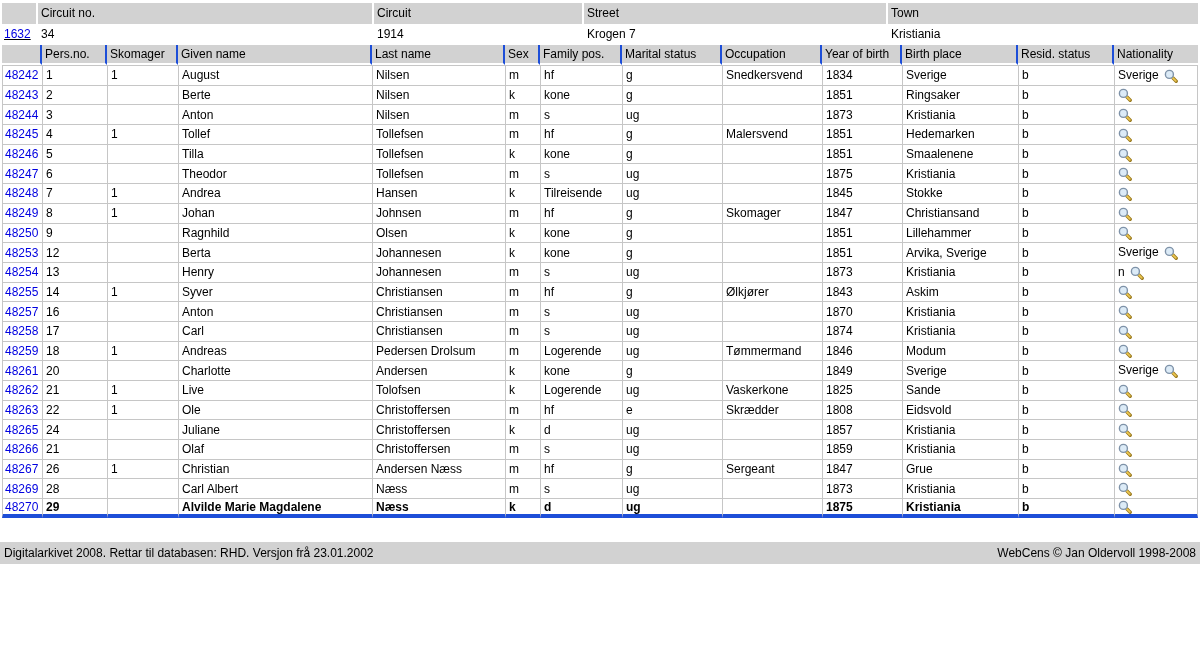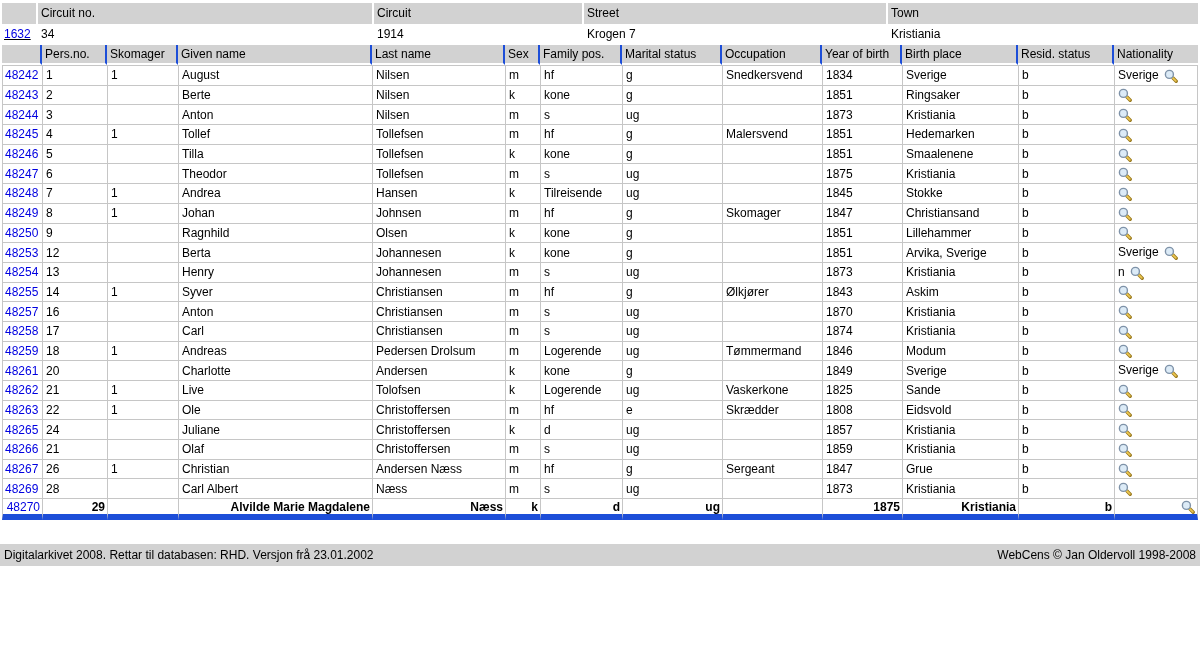--- a/index.html
+++ b/index.html
@@ -18,21 +18,21 @@
 
   
   .persons{width:1196px;margin-top:1px;}
   .persons th{padding:2px 2px 2px 3px;height:20px;box-sizing:border-box;
     border-right:2px solid #1d4ed8;border-bottom:2px solid #fff;white-space:nowrap;overflow:hidden;}
   .persons th:last-child{border-right:none;margin-left:39px;}
   .persons td{padding:0 2px 0 3px;height:19.7px;box-sizing:border-box;
     border-left:1px solid #c6c6c6;border-top:1px solid #c6c6c6;
     white-space:nowrap;overflow:hidden;vertical-align:middle;}
   .persons td:last-child{border-right:1px solid #c6c6c6;}
-  .persons tr:last-child td{border-bottom:6px solid #1d4ed8;text-align:right;}
+  .persons tr:last-child td{border-bottom:4px solid #1d4ed8;}
   .persons td.idcell{padding-left:2px;}
 
   a{color:#0000e0;text-decoration:none;}
   tr.bold td{font-weight:bold;}
   tr.bold td.idcell a{font-weight:normal;}
   .natx{margin-right:5px;}
   svg.mag{vertical-align:middle;}
 
   
   .footer{margin-top:24px;margin-bottom:3px;background:#d2d2d2;height:22px;

